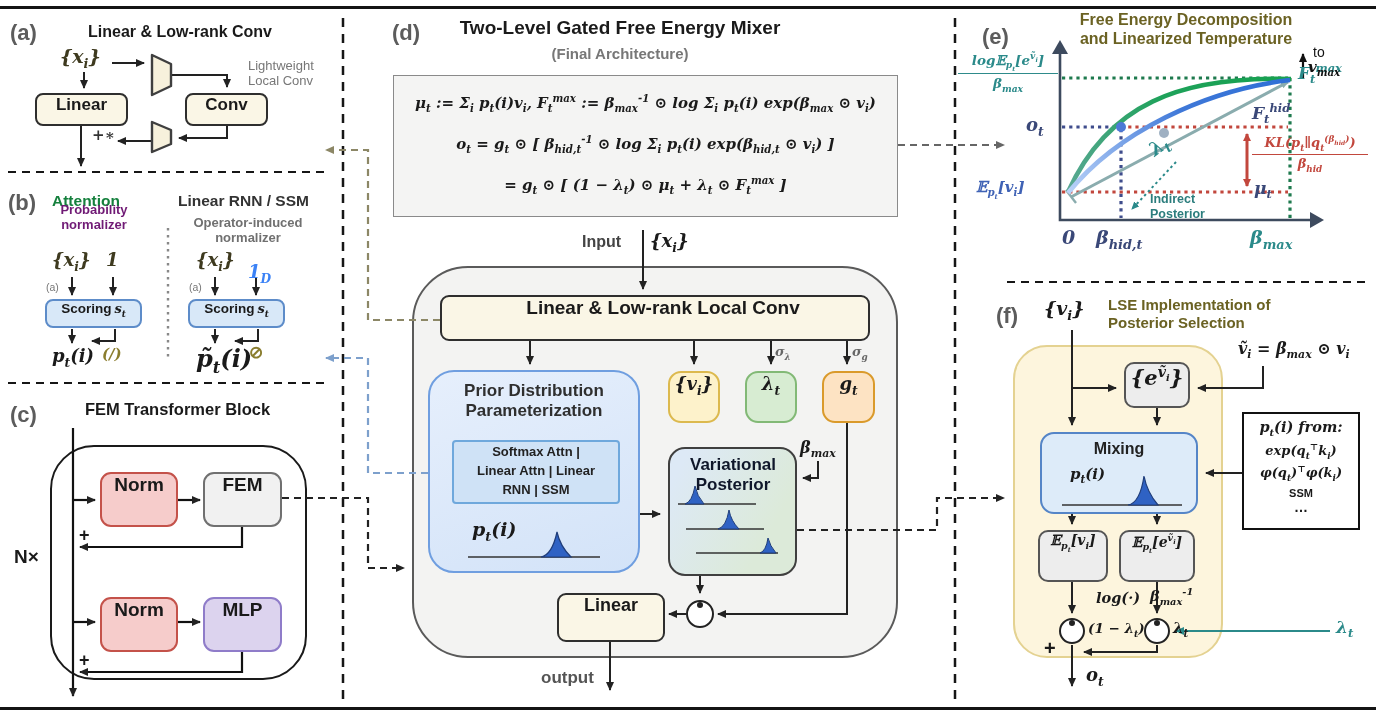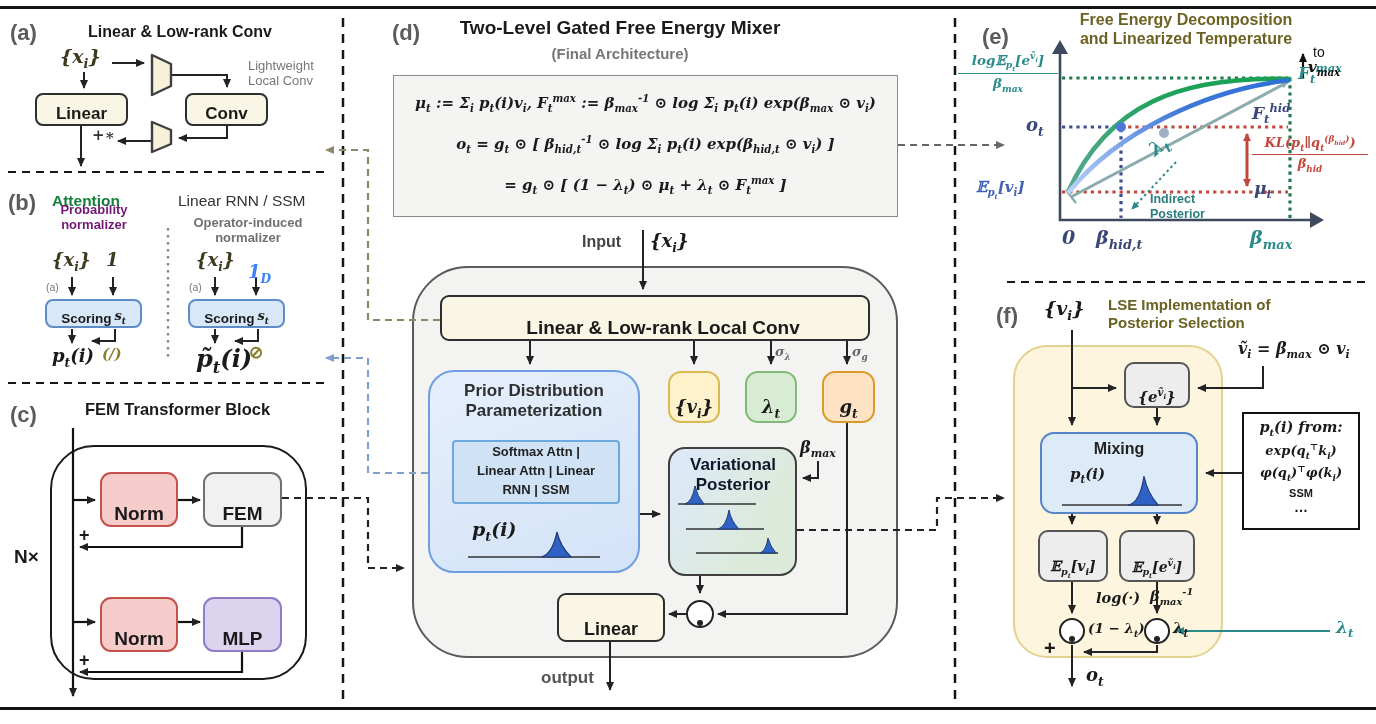--- a/index.html
+++ b/index.html
@@ -1,19 +1,19 @@
 <!DOCTYPE html>
 <html><head>
 <meta charset="utf-8">
 <style>
   html,body{margin:0;padding:0;background:#fff;}
   .fig{position:relative;width:1376px;height:724px;background:#fff;overflow:hidden;
        font-family:"Liberation Sans",sans-serif;color:#1a1a1a;}
   .rule{position:absolute;left:0;width:1376px;height:3px;background:#141414;}
-  .bx{position:absolute;display:flex;align-items:flex-end;justify-content:center;box-sizing:border-box;}
+  .bx{position:absolute;display:flex;align-items:flex-start;justify-content:center;box-sizing:border-box;}
   .lbl{position:absolute;line-height:1.18;}
   .m{font-family:"DejaVu Serif",serif;font-style:italic;font-weight:600;}
   .m sub,.m sup{font-size:68%;font-style:italic;}
   .ctr{text-align:center;}
   .panel-letter{font-weight:bold;color:#5c5c5c;font-size:22px;}
   .olive{color:#6b6223;}
   .teal{color:#2b8a8a;}
   .navy{color:#3a4878;}
   .red{color:#c2473d;}
   .frac{position:absolute;text-align:center;}
@@ -177,21 +177,21 @@
     </div>
   <div class="bx" style="left:668px;top:447px;width:129px;height:129px;background:linear-gradient(120deg,#dde9f6 10%,#dcead9 75%);border:2.2px solid #3f3f3f;border-radius:17px;"></div>
   <div class="bx" style="left:557px;top:593px;width:108px;height:49px;background:#faf6e6;border:2.4px solid #2e2e2e;border-radius:9px;font-weight:bold;font-size:18px;">
       <span>Linear</span>
     </div>
   <div class="bx" style="left:686px;top:600px;width:28px;height:28px;background:#fff;border:2.4px solid #222;border-radius:50%;">
       <div style="width:6px;height:6px;background:#222;border-radius:50%"></div>
     </div>
 
   <div class="bx" style="left:1124px;top:362px;width:66px;height:46px;background:#ededed;border:2.4px solid #555;border-radius:10px;">
-      <span class="m" style="font-size:15px">{e<sup>ṽ<sub>i</sub></sup>}</span>
+      <span class="m" style="font-size:21px">{e<sup>ṽ<sub>i</sub></sup>}</span>
     </div>
   <div class="bx" style="left:1040px;top:432px;width:158px;height:82px;background:#ddebf9;border:2.4px solid #5585c7;border-radius:14px;"></div>
   <div class="bx" style="left:1242px;top:412px;width:118px;height:118px;background:#fff;border:2px solid #111;"></div>
   <div class="bx" style="left:1038px;top:530px;width:70px;height:52px;background:#ededed;border:2.4px solid #555;border-radius:10px;">
       <span class="m" style="font-size:14px">𝔼<sub>p<sub>t</sub></sub>[v<sub>i</sub>]</span>
     </div>
   <div class="bx" style="left:1119px;top:530px;width:76px;height:52px;background:#ededed;border:2.4px solid #555;border-radius:10px;">
       <span class="m" style="font-size:14px">𝔼<sub>p<sub>t</sub></sub>[e<sup>ṽ<sub>i</sub></sup>]</span>
     </div>
   <div class="bx" style="left:1059px;top:618px;width:26px;height:26px;background:#fff;border:2.4px solid #222;border-radius:50%;">
@@ -289,21 +289,21 @@
   </svg>
 
   <div class="lbl panel-letter" style="left:10px;top:20px">(a)</div>
   <div class="lbl ctr" style="left:55px;top:23px;width:250px;font-weight:bold;font-size:16px;">Linear &amp; Low-rank Conv</div>
   <div class="lbl m" style="left:60px;top:45px;font-size:19px;color:#3e3a1f;">{x<sub>i</sub>}</div>
   <div class="lbl" style="left:248px;top:58px;width:86px;font-size:13px;color:#777;"><span>Lightweight</span><br><span>Local Conv</span></div>
   <div class="lbl m" style="left:92px;top:127px;font-size:15px;color:#333;">+∗</div>
 
   <div class="lbl panel-letter" style="left:8px;top:190px">(b)</div>
   <div class="lbl" style="left:52px;top:192px;font-weight:bold;font-size:15.5px;color:#15803d;">Attention</div>
-  <div class="lbl" style="left:178px;top:192px;font-weight:normal;font-size:15.5px;color:#333;">Linear RNN / SSM</div>
+  <div class="lbl" style="left:178px;top:192px;font-weight:bold;font-size:15.5px;color:#333;">Linear RNN / SSM</div>
   <div class="lbl ctr" style="left:44px;top:202px;width:100px;font-size:13px;font-weight:bold;color:#701a75;"><span>Probability</span><br><span>normalizer</span></div>
   <div class="lbl ctr" style="left:186px;top:215px;width:124px;font-size:13px;font-weight:bold;color:#707070;"><span>Operator-induced</span><br><span>normalizer</span></div>
   <div class="lbl m" style="left:52px;top:249px;font-size:18px;color:#3e3a1f;">{x<sub>i</sub>}</div>
   <div class="lbl m" style="left:106px;top:249px;font-size:18px;color:#3e3a1f;">1</div>
   <div class="lbl" style="left:46px;top:281px;font-size:10.5px;color:#777;">(a)</div>
   <div class="lbl m" style="left:52px;top:345px;font-size:18px;">p<sub>t</sub>(i)</div>
   <div class="lbl m" style="left:102px;top:346px;font-size:15px;color:#8a7d2e;">(/)</div>
   <div class="lbl m" style="left:196px;top:249px;font-size:18px;color:#3e3a1f;">{x<sub>i</sub>}</div>
   <div class="lbl m" style="left:248px;top:249px;font-size:18px;color:#3b82f6;margin-top:12px;">1<sub>D</sub></div>
   <div class="lbl" style="left:189px;top:281px;font-size:10.5px;color:#777;">(a)</div>

